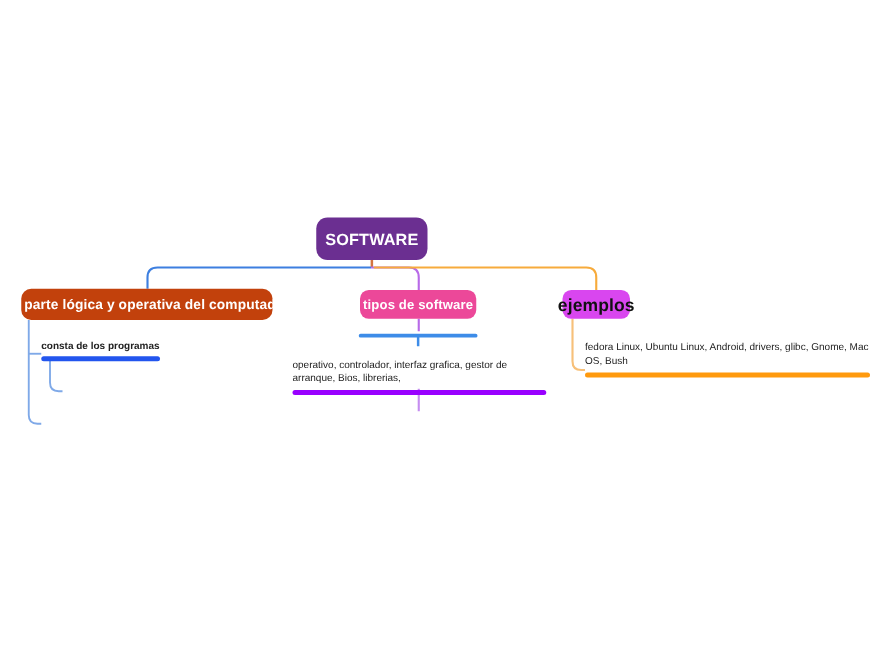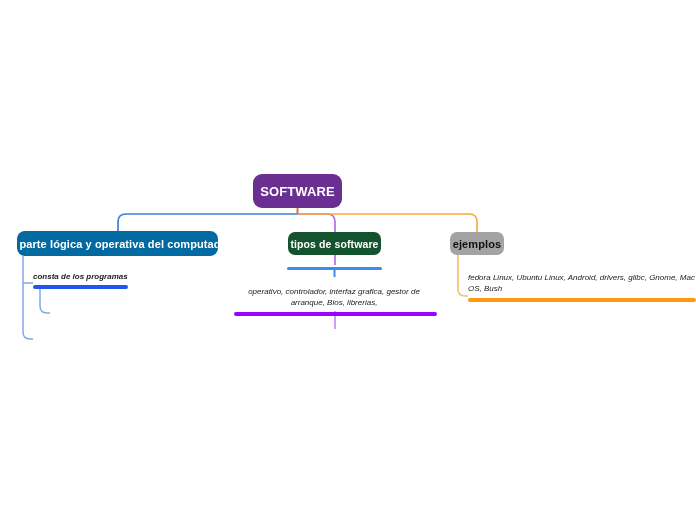--- a/index.html
+++ b/index.html
@@ -59,53 +59,52 @@
     color: #ffffff;
     font-size: 13px;
     border-radius: 9px;
   }
 
   .branch-blue {
     left: 17px;
     top: 231px;
     width: 201px;
     height: 25px;
-    background: #0369a1;
+    background: #c2410c;
     color: #ffffff;
     font-size: 11px;
     border-radius: 8px;
   }
 
   .branch-purple {
     left: 288px;
     top: 232px;
     width: 93px;
     height: 23px;
-    background: #14532d;
+    background: #ec4899;
     color: #ffffff;
     font-size: 10.5px;
     border-radius: 7px;
   }
 
   .branch-orange {
     left: 450px;
     top: 232px;
     width: 54px;
     height: 23px;
-    background: #a3a3a3;
+    background: #d946ef;
     color: #111111;
-    font-size: 11px;
+    font-size: 14px;
     border-radius: 7px;
   }
 
   
   .leaf {
     position: absolute;
     z-index: 3;
-    font-style: italic;
   }
   .leaf-text {
     font-size: 8px;
     color: #222222;
     line-height: 1.32;
     white-space: nowrap;
   }
   .leaf-text.bold { font-weight: bold; }
   .leaf-text.wrap { white-space: normal; }
 
@@ -126,21 +125,21 @@
 
   .leaf-tiene         { left: 49px;  top: 302px; }
   .leaf-tiene .bar    { width: 95px; }
 
   .leaf-contiene      { left: 33px;  top: 326px; }
   .leaf-contiene .bar { width: 105px; }
 
   .leaf-bluebar       { left: 287px; top: 265px; }
   .leaf-bluebar .bar  { width: 95px; }
 
-  .leaf-tipos         { left: 234px; top: 287px; width: 200px; text-align: center; }
+  .leaf-tipos         { left: 234px; top: 287px; width: 200px; }
   .leaf-tipos .bar    { width: 203px; margin-top: 4px; }
 
   .leaf-como          { left: 286px; top: 329px; }
   .leaf-como .bar     { width: 97px; }
 
   .leaf-ejemplos      { left: 468px; top: 273px; width: 230px; }
   .leaf-ejemplos .bar { width: 228px; margin-top: 4px; }
 </style>
 </head>
 <body>

